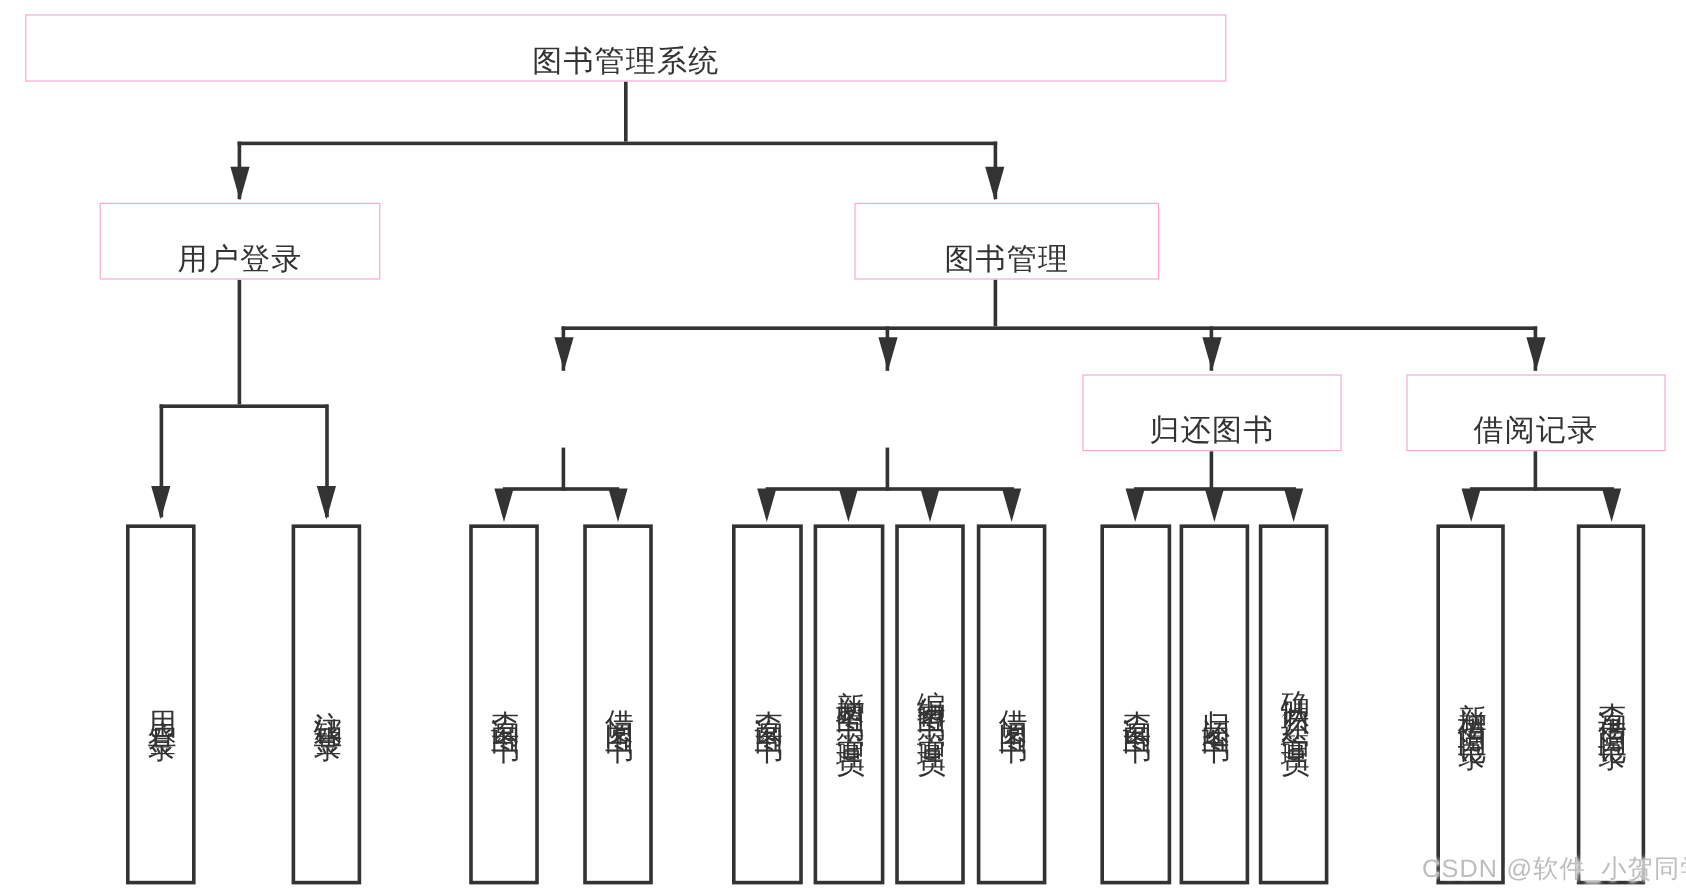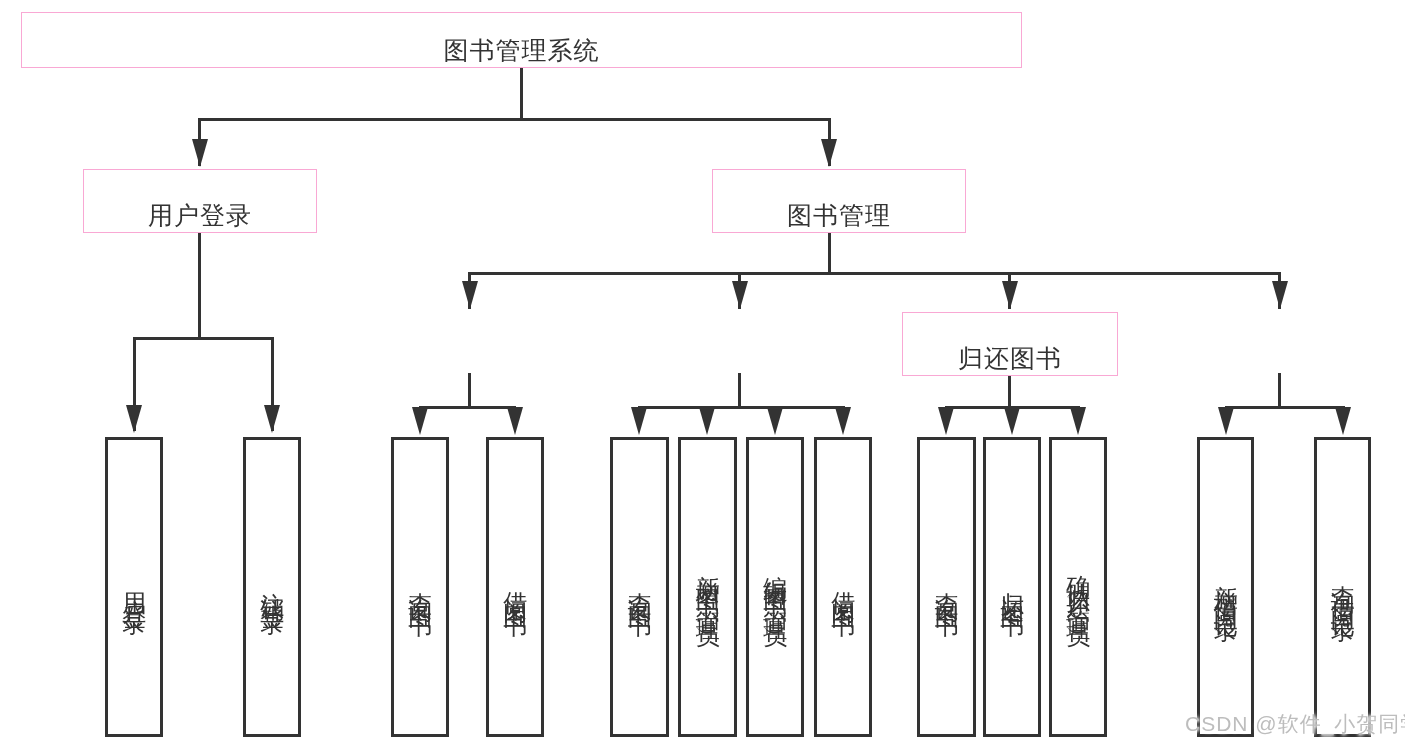--- a/index.html
+++ b/index.html
@@ -103,20 +103,23 @@
   <div class="hnode" style="left:83px;top:169px;width:234px;height:64px">
     <span>用户登录</span>
   </div>
   <div class="hnode" style="left:712px;top:169px;width:254px;height:64px">
     <span>图书管理</span>
   </div>
 
   <div class="hnode" style="left:902px;top:312px;width:216px;height:64px">
     <span>归还图书</span>
   </div>
+  <div class="hnode" style="left:1172px;top:312px;width:216px;height:64px">
+    <span>借阅记录</span>
+  </div>
 
   <div class="vnode" style="left:105px;top:437px;width:58px;height:300px">
     <span>用户登录</span>
   </div>
   <div class="vnode" style="left:243px;top:437px;width:58px;height:300px">
     <span>注销登录</span>
   </div>
 
   <div class="vnode" style="left:391px;top:437px;width:58px;height:300px">
     <span>查询图书</span>

